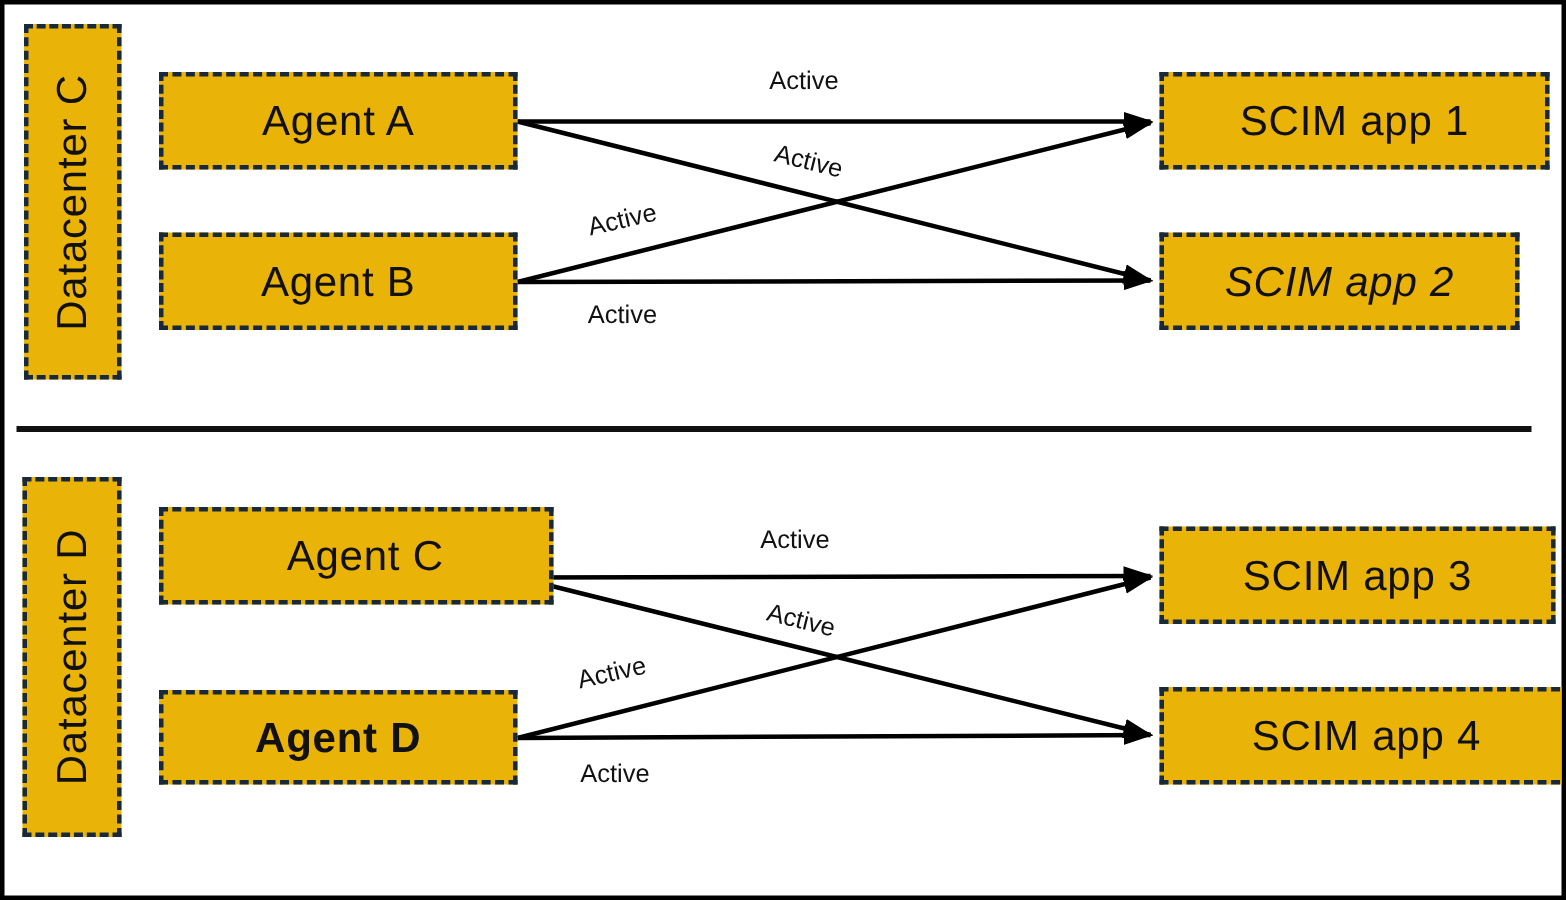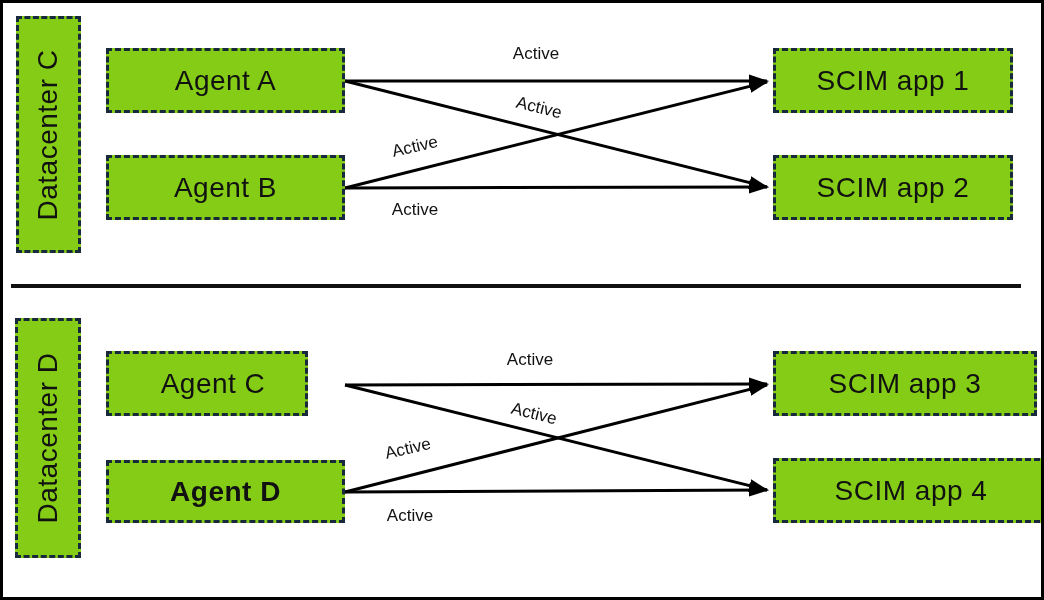--- a/index.html
+++ b/index.html
@@ -14,21 +14,21 @@
     height: 600px;
     background: #ffffff;
     border: 3px solid #000000;
     box-sizing: border-box;
     overflow: hidden;
   }
   .box {
     position: absolute;
     border: 3px dashed #17293a;
     box-sizing: border-box;
-    background: #84cc16;
+    background: #eab308;
     display: flex;
     align-items: center;
     justify-content: center;
   }
   .box-label {
     font-size: 28px;
     color: #111111;
     white-space: nowrap;
     letter-spacing: 0.5px;
   }
@@ -88,43 +88,43 @@
     </div>
 
     <div class="box" style="left:103px; top:45px; width:239px; height:65px;">
       <span class="box-label">Agent A</span>
     </div>
 
     <div class="box" style="left:103px; top:152px; width:239px; height:65px;text-align:right;">
       <span class="box-label">Agent B</span>
     </div>
 
-    <div class="box" style="left:770px; top:45px; width:240px; height:65px;">
+    <div class="box" style="left:770px; top:45px; width:260px; height:65px;">
       <span class="box-label">SCIM app 1</span>
     </div>
 
-    <div class="box" style="left:770px; top:152px; width:240px; height:65px;">
+    <div class="box" style="left:770px; top:152px; width:240px; height:65px;font-style:italic;">
       <span class="box-label">SCIM app 2</span>
     </div>
 
     <div class="conn-label" style="left:533px; top:51px; transform:translate(-50%,-50%);">Active</div>
     <div class="conn-label" style="left:536px; top:105px; transform:translate(-50%,-50%) rotate(14deg);">Active</div>
     <div class="conn-label" style="left:412px; top:144px; transform:translate(-50%,-50%) rotate(-13deg);">Active</div>
     <div class="conn-label" style="left:412px; top:207px; transform:translate(-50%,-50%);">Active</div>
   </div>
 
   <div class="divider" style="left:8px; top:281px; width:1010px; height:4px;"></div>
 
   <div>
 
     <div class="box" style="left:12px; top:315px; width:66px; height:240px;">
       <span class="dc-label">Datacenter D</span>
     </div>
 
-    <div class="box" style="left:103px; top:348px; width:202px; height:65px;padding-left:12px;">
+    <div class="box" style="left:103px; top:335px; width:263px; height:65px;padding-left:12px;">
       <span class="box-label">Agent C</span>
     </div>
 
     <div class="box" style="left:103px; top:457px; width:239px; height:63px;font-weight:bold;">
       <span class="box-label">Agent D</span>
     </div>
 
     <div class="box" style="left:770px; top:348px; width:264px; height:65px;">
       <span class="box-label">SCIM app 3</span>
     </div>

